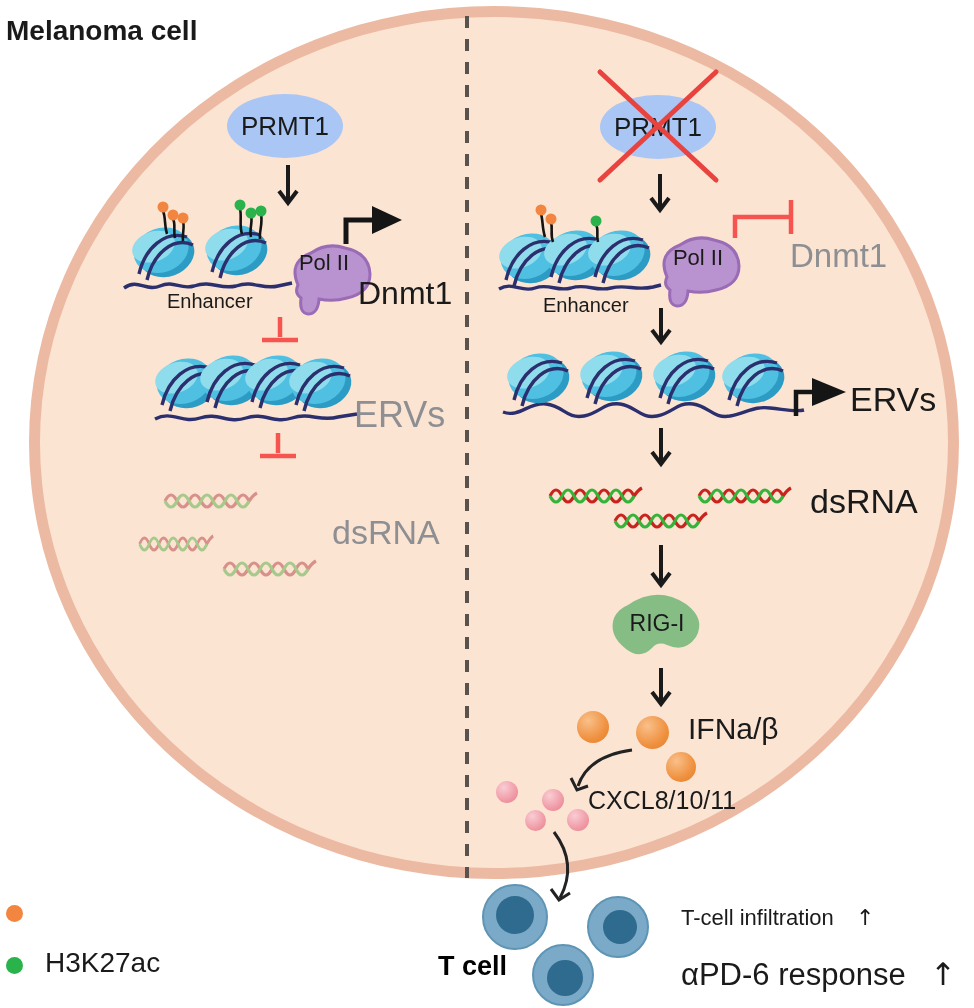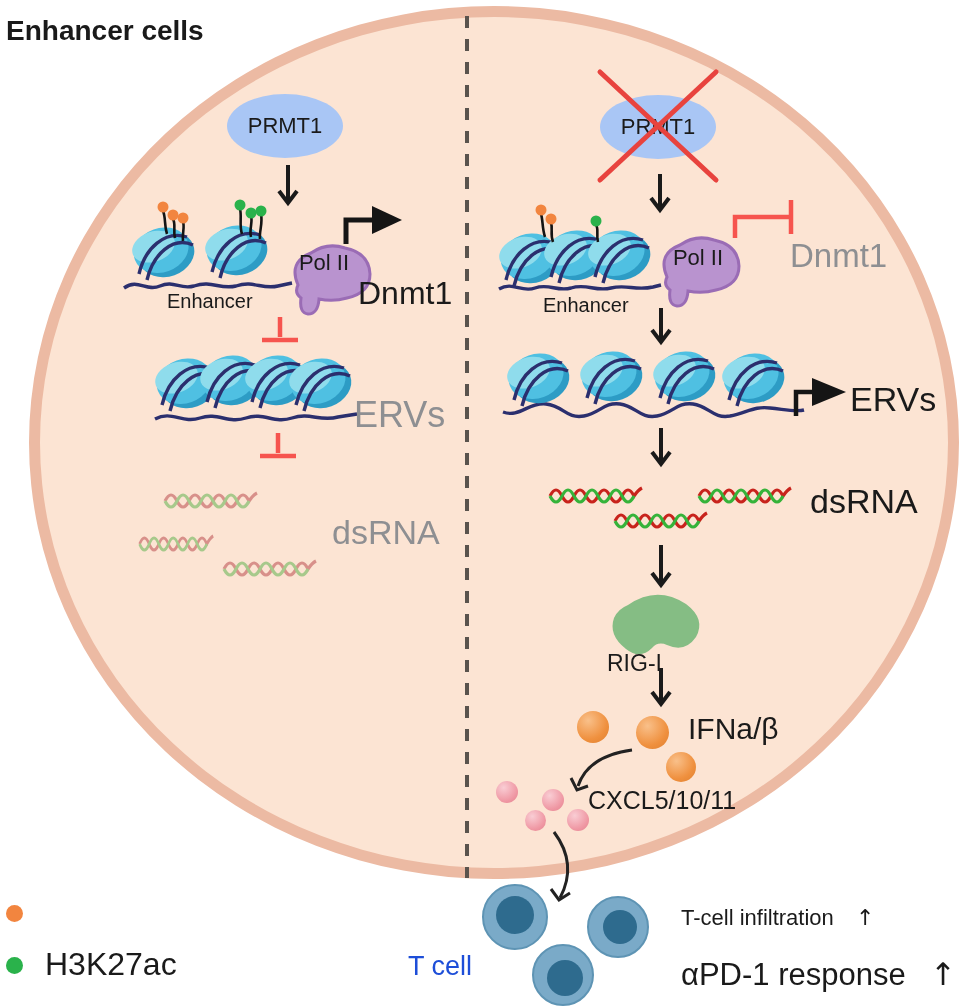--- a/index.html
+++ b/index.html
@@ -8,21 +8,21 @@
   .abs{position:absolute;}
   svg{overflow:visible;display:block;}
   .lbl{position:absolute;white-space:nowrap;line-height:1.05;}
   .gray{color:#8e8f92;}
   .cell-body{position:absolute;left:29px;top:6px;width:930px;height:873px;border-radius:50%;
              background:#fce4d3;border:11px solid #ecbaa3;box-sizing:border-box;z-index:1;}
   .divider{position:absolute;left:465px;top:16px;width:4px;height:862px;z-index:2;
            background:repeating-linear-gradient(to bottom,#5a534d 0 12px,transparent 12px 23px);}
   .z{z-index:3;}
   .prmt1{position:absolute;width:116px;height:64px;border-radius:50%;background:#a9c6f5;
-         display:flex;align-items:center;justify-content:center;font-size:22px;z-index:3;}
+         display:flex;align-items:center;justify-content:center;font-size:26px;z-index:3;}
   .sph{position:absolute;border-radius:50%;z-index:4;}
   .sph-o{background:radial-gradient(circle at 35% 30%,#f9c08a,#ef903e 62%,#df7f2f);}
   .sph-p{background:radial-gradient(circle at 35% 30%,#f9cdd4,#ef97a3 65%,#e3818e);}
   .tc{position:absolute;border-radius:50%;background:#7aaac8;border:2px solid #5e94b4;box-sizing:border-box;z-index:4;}
   .tc-n{position:absolute;border-radius:50%;background:#2e6b8e;}
   .dot{position:absolute;width:17px;height:17px;border-radius:50%;z-index:3;}
 </style>
 </head>
 <body>
 
@@ -40,21 +40,21 @@
       <g id="rna" fill="none" stroke-width="3.2">
         <path stroke="var(--c1)" d="M2 12 Q8 0 14 12 T26 12 T38 12 T50 12 T62 12 T74 12 T86 12 Q90 6 94 4"></path>
         <path stroke="var(--c2)" d="M2 12 Q8 24 14 12 T26 12 T38 12 T50 12 T62 12 T74 12 T86 12"></path>
       </g>
     </defs>
   </svg>
 
   <div class="cell-body"></div>
   <div class="divider"></div>
 
-  <div class="lbl z" style="left:6px;top:16px;font-size:28px;font-weight:bold;">Enhancer cells</div>
+  <div class="lbl z" style="left:6px;top:16px;font-size:28px;font-weight:bold;">Melanoma cell</div>
 
   <div class="prmt1" style="left:227px;top:94px;">PRMT1</div>
 
   <svg class="abs z" style="left:276px;top:163px;" width="24" height="44">
     <g stroke="#1a1a1a" stroke-width="4" fill="none">
       <line x1="12" y1="2" x2="12" y2="38"></line>
         <polyline points="3,28 12,40 21,28"></polyline>
     </g>
   </svg>
 
@@ -219,21 +219,21 @@
   <svg class="abs z" style="left:649px;top:543px;" width="24" height="46">
     <g stroke="#1a1a1a" stroke-width="4" fill="none">
       <line x1="12" y1="2" x2="12" y2="40"></line>
         <polyline points="3,30 12,42 21,30"></polyline>
     </g>
   </svg>
 
   <svg class="abs z" style="left:607px;top:590px;" width="100" height="72">
     <path d="M21 15 Q50 -5 79 14 Q99 29 89 47 Q78 63 60 55 Q51 51 45 58 Q33 70 19 59 Q1 45 7 28 Q11 19 21 15 Z" fill="#85bd84"></path>
   </svg>
-  <div class="lbl z" style="left:607px;top:611px;width:100px;text-align:left;font-size:23px;margin-top:40px;">RIG-I</div>
+  <div class="lbl z" style="left:607px;top:611px;width:100px;text-align:center;font-size:23px;">RIG-I</div>
 
   <svg class="abs z" style="left:649px;top:666px;" width="24" height="42">
     <g stroke="#1a1a1a" stroke-width="4" fill="none">
       <line x1="12" y1="2" x2="12" y2="36"></line>
         <polyline points="3,26 12,38 21,26"></polyline>
     </g>
   </svg>
 
   <div class="sph sph-o" style="left:577px;top:711px;width:32px;height:32px;"></div>
   <div class="sph sph-o" style="left:636px;top:716px;width:33px;height:33px;"></div>
@@ -242,44 +242,44 @@
 
   <svg class="abs z" style="left:568px;top:744px;" width="70" height="52">
     <path d="M64 6 Q20 12 10 42" stroke="#222" stroke-width="3" fill="none"></path>
     <polyline points="3,34 9,46 20,42" stroke="#222" stroke-width="3" fill="none"></polyline>
   </svg>
 
   <div class="sph sph-p" style="left:496px;top:781px;width:22px;height:22px;"></div>
   <div class="sph sph-p" style="left:542px;top:789px;width:22px;height:22px;"></div>
   <div class="sph sph-p" style="left:525px;top:810px;width:21px;height:21px;"></div>
   <div class="sph sph-p" style="left:567px;top:809px;width:22px;height:22px;"></div>
-  <div class="lbl z" style="left:588px;top:787px;font-size:25px;">CXCL5/10/11</div>
+  <div class="lbl z" style="left:588px;top:787px;font-size:25px;">CXCL8/10/11</div>
 
   <svg class="abs" style="left:538px;top:828px;z-index:5;" width="48" height="78">
     <path d="M16 4 Q40 36 22 70" stroke="#222" stroke-width="3" fill="none"></path>
     <polyline points="13,61 21,72 32,65" stroke="#222" stroke-width="3" fill="none"></polyline>
   </svg>
 
   <div class="tc" style="left:482px;top:884px;width:66px;height:66px;">
     <div class="tc-n" style="left:12px;top:10px;width:38px;height:38px;"></div>
   </div>
   <div class="tc" style="left:587px;top:896px;width:62px;height:62px;">
     <div class="tc-n" style="left:14px;top:12px;width:34px;height:34px;"></div>
   </div>
   <div class="tc" style="left:532px;top:944px;width:62px;height:62px;">
     <div class="tc-n" style="left:13px;top:14px;width:36px;height:36px;"></div>
   </div>
-  <div class="lbl z" style="left:408px;top:952px;font-size:27px;font-weight:normal;color:#1d4ed8;">T cell</div>
+  <div class="lbl z" style="left:438px;top:952px;font-size:27px;font-weight:bold;color:#000000;">T cell</div>
 
   <div class="lbl z" style="left:681px;top:906px;font-size:22px;">
     <span>T-cell infiltration</span>
     <span style="font-family:'DejaVu Sans',sans-serif;margin-left:16px;">↑</span>
   </div>
   <div class="lbl z" style="left:681px;top:958px;font-size:31px;">
-    <span>αPD-1 response</span>
+    <span>αPD-6 response</span>
     <span style="font-family:'DejaVu Sans',sans-serif;margin-left:16px;">↑</span>
   </div>
 
   <div class="dot" style="left:6px;top:905px;background:#f2853f;"></div>
   <div class="dot" style="left:6px;top:957px;background:#2ab24b;"></div>
-  <div class="lbl z" style="left:45px;top:948px;font-size:32px;">H3K27ac</div>
+  <div class="lbl z" style="left:45px;top:948px;font-size:28px;">H3K27ac</div>
 
 </div>
 
 </body></html>

